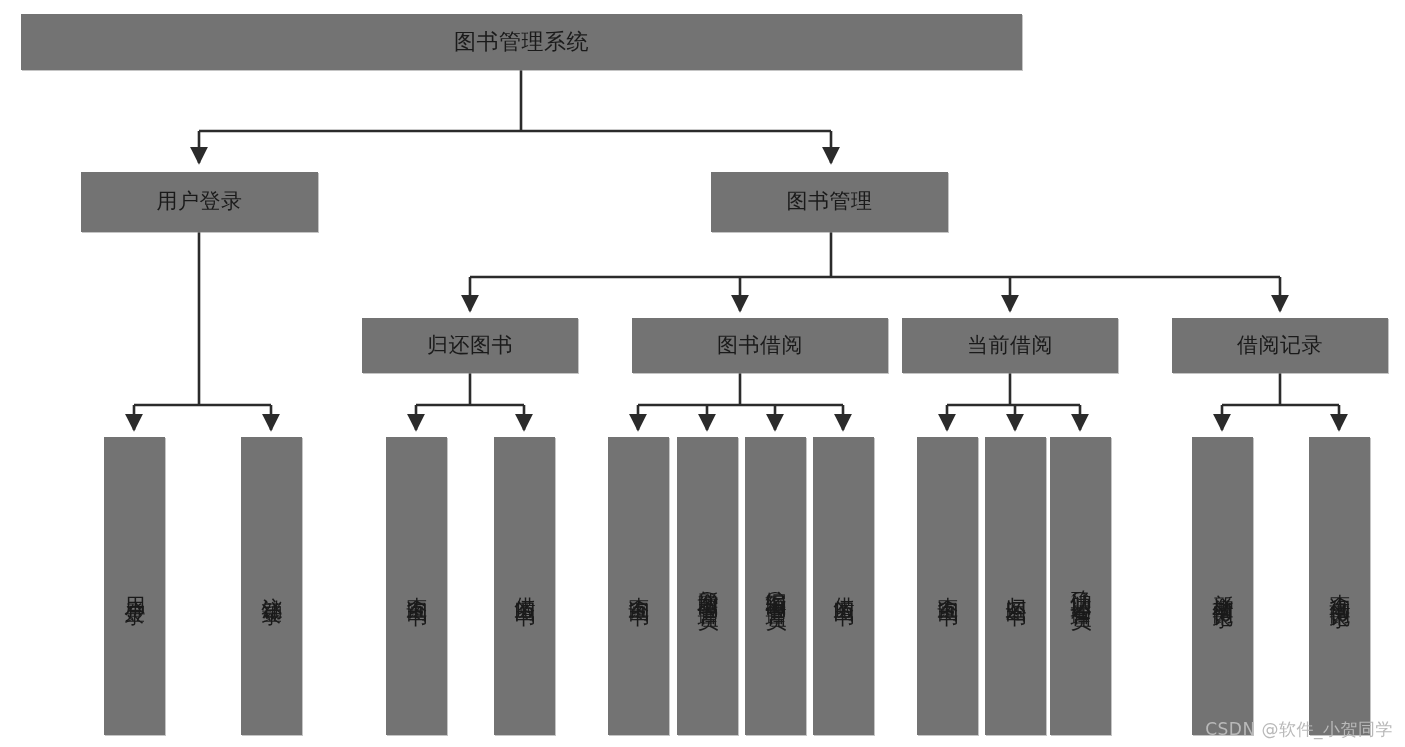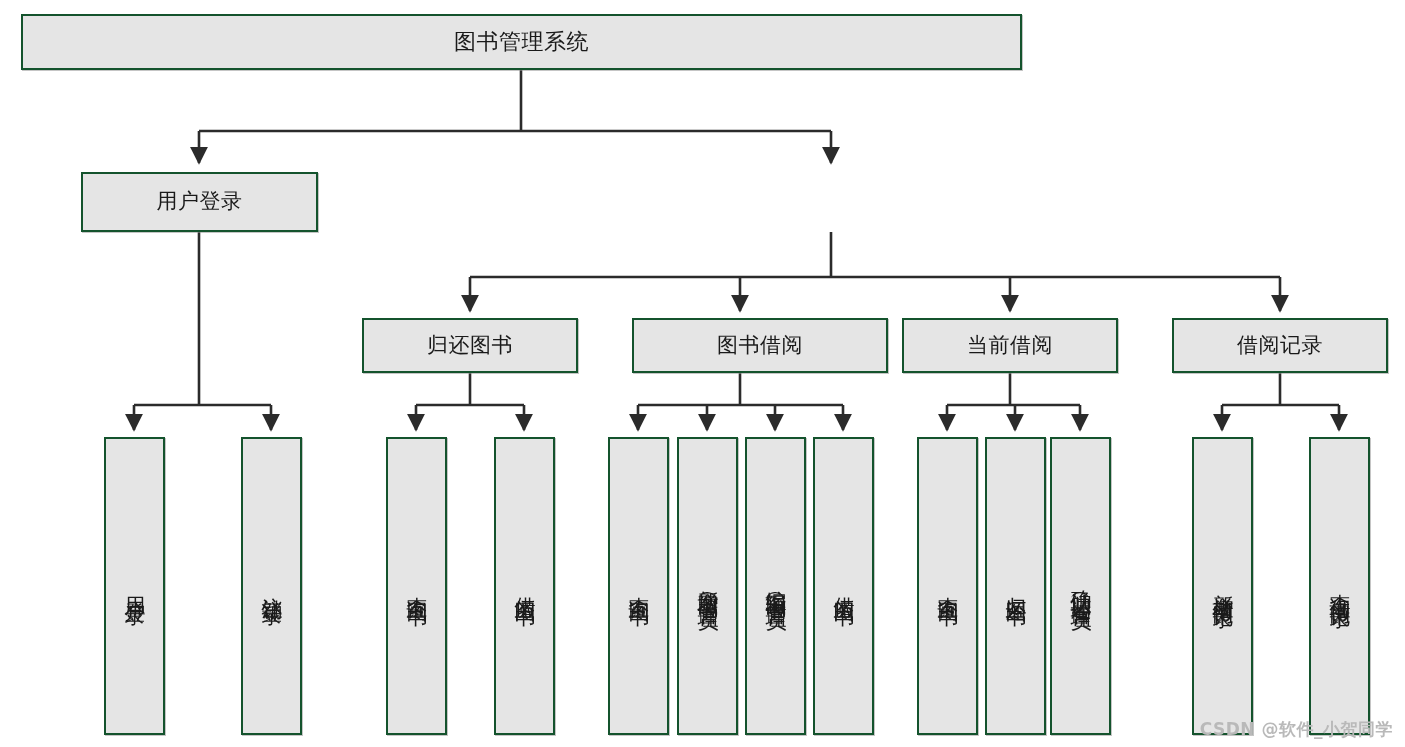--- a/index.html
+++ b/index.html
@@ -22,22 +22,22 @@
     position: absolute;
     left: 0;
     top: 0;
     width: 1405px;
     height: 747px;
     pointer-events: none;
   }
   .node {
     position: absolute;
     box-sizing: border-box;
-    background: #e5e5e5;
-    border: 2px solid #14532d;
+    background: #737373;
+    border: 2px solid #737373;
     display: flex;
     align-items: center;
     justify-content: center;
     box-shadow: 1px 1px 0 rgba(150,150,150,0.55);
   }
   .node-label {
     color: #1a1a1a;
     line-height: 1.12;
     text-align: center;
     white-space: nowrap;
@@ -65,21 +65,20 @@
   }
   #watermark {
     position: absolute;
     right: 12px;
     bottom: 6px;
     color: #b9b9b9;
     font-size: 17px;
     letter-spacing: 0.5px;
     white-space: nowrap;
     user-select: none;
-    font-weight: bold;
   }
 </style>
 </head>
 <body>
 
 <div id="diagram-canvas">
 
   <svg id="edge-layer" viewBox="0 0 1405 747" width="1405" height="747">
     <defs>
       <marker id="arrow" viewBox="0 0 10 10" refX="9" refY="5" markerWidth="7" markerHeight="7" orient="auto-start-reverse">
@@ -130,20 +129,23 @@
     </g>
   </svg>
 
   <div class="node horiz root" style="left:21px; top:14px; width:1001px; height:56px;">
     <span class="node-label">图书管理系统</span>
   </div>
 
   <div class="node horiz" style="left:81px; top:172px; width:237px; height:60px;">
     <span class="node-label">用户登录</span>
   </div>
+  <div class="node horiz" style="left:711px; top:172px; width:237px; height:60px;">
+    <span class="node-label">图书管理</span>
+  </div>
 
   <div class="node horiz" style="left:362px; top:318px; width:216px; height:55px;">
     <span class="node-label">归还图书</span>
   </div>
   <div class="node horiz" style="left:632px; top:318px; width:256px; height:55px;">
     <span class="node-label">图书借阅</span>
   </div>
   <div class="node horiz" style="left:902px; top:318px; width:216px; height:55px;">
     <span class="node-label">当前借阅</span>
   </div>

